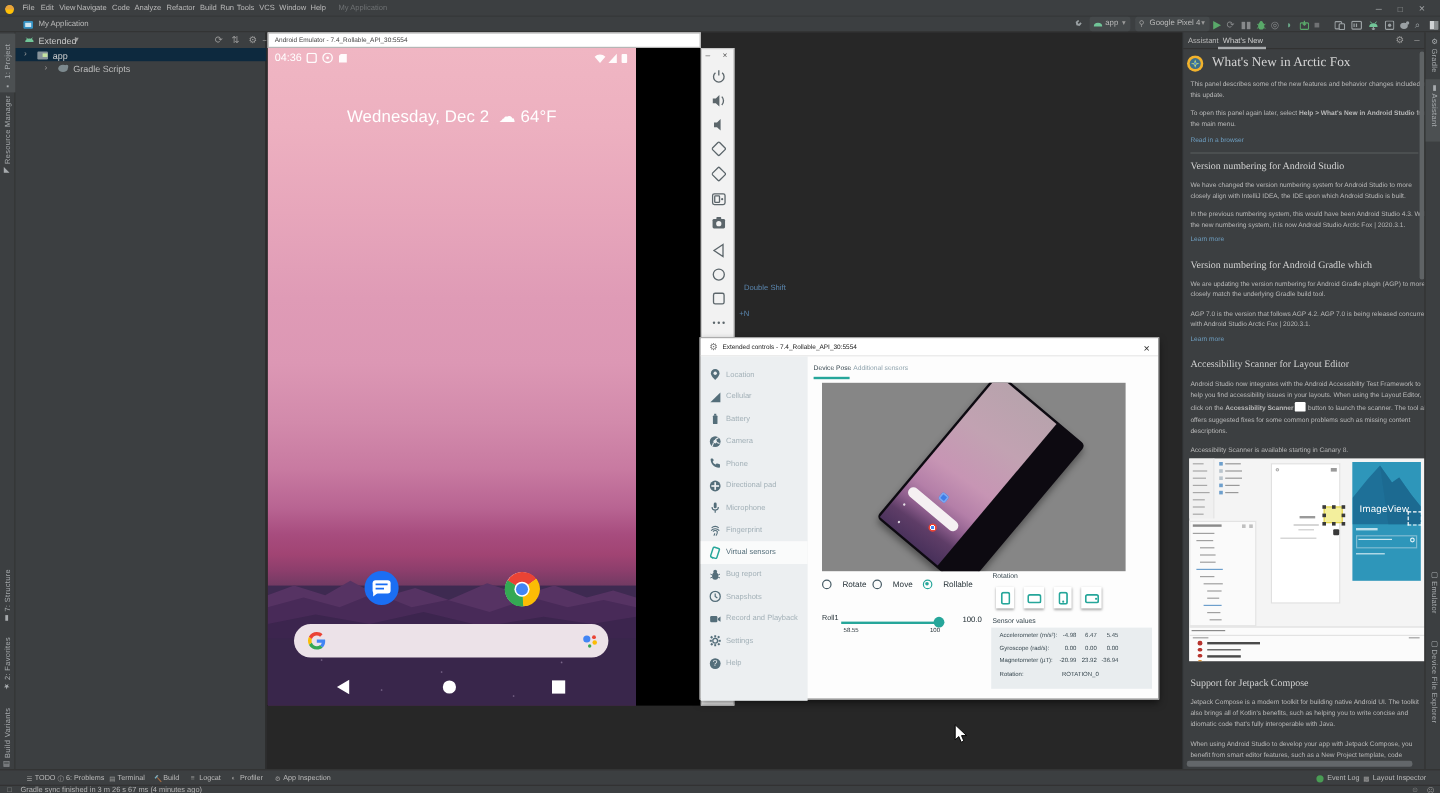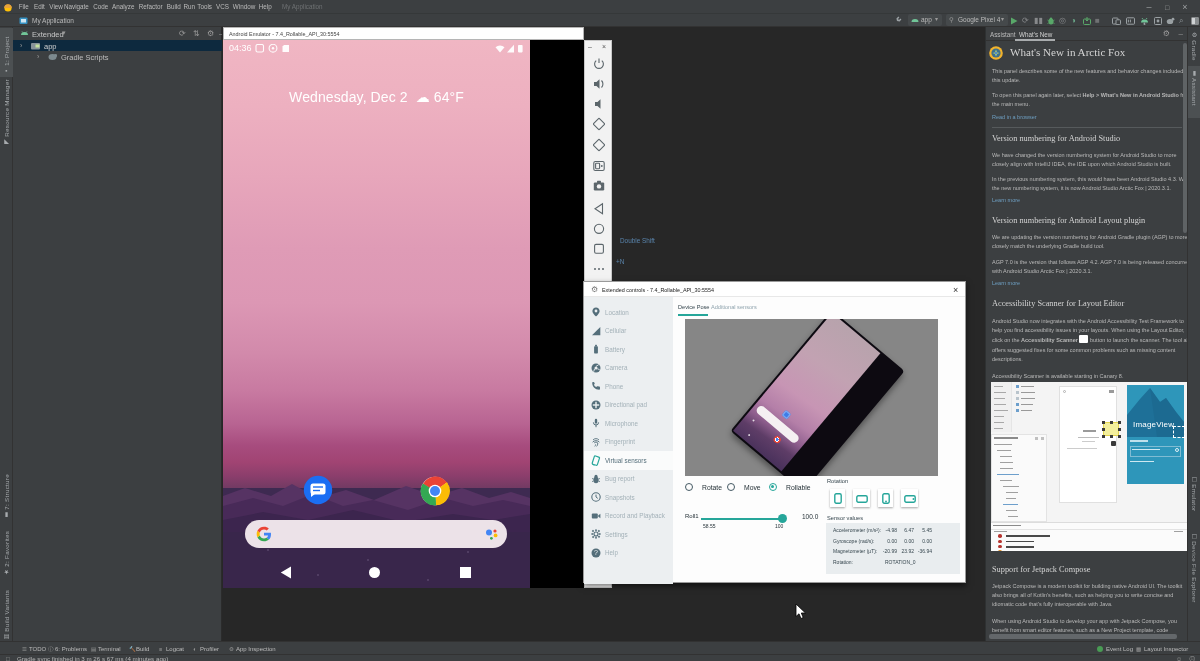--- a/index.html
+++ b/index.html
@@ -223,21 +223,21 @@
       </svg>
     <div class="abs h2" style="left:24px;top:5px;font-size:11.1px;font-weight:normal">What's New in Arctic Fox</div>
     <p class="abs" style="left:6px;top:26px">This panel describes some of the new features and behavior changes included in<br>this update.</p>
     <p class="abs" style="left:6px;top:50px">To open this panel again later, select <b>Help &gt; What's New in Android Studio</b> from<br>the main menu.</p>
     <div class="abs lnk" style="left:6px;top:73px">Read in a browser</div>
     <div class="abs" style="left:6px;top:86px;width:190px;height:1px;background:#565a5c"></div>
     <div class="abs h2" style="left:6px;top:93px">Version numbering for Android Studio</div>
     <p class="abs" style="left:6px;top:110px">We have changed the version numbering system for Android Studio to more<br>closely align with IntelliJ IDEA, the IDE upon which Android Studio is built.</p>
     <p class="abs" style="left:6px;top:134px">In the previous numbering system, this would have been Android Studio 4.3. With<br>the new numbering system, it is now Android Studio Arctic Fox | 2020.3.1.</p>
     <div class="abs lnk" style="left:6px;top:156px">Learn more</div>
-    <div class="abs h2" style="left:6px;top:175px">Version numbering for Android Layout plugin</div>
+    <div class="abs h2" style="left:6px;top:175px">Version numbering for Android Gradle which</div>
     <p class="abs" style="left:6px;top:192px">We are updating the version numbering for Android Gradle plugin (AGP) to more<br>closely match the underlying Gradle build tool.</p>
     <p class="abs" style="left:6px;top:217px">AGP 7.0 is the version that follows AGP 4.2. AGP 7.0 is being released concurrently<br>with Android Studio Arctic Fox | 2020.3.1.</p>
     <div class="abs lnk" style="left:6px;top:239px">Learn more</div>
     <div class="abs h2" style="left:6px;top:258px">Accessibility Scanner for Layout Editor</div>
     <p class="abs" style="left:6px;top:276px">Android Studio now integrates with the Android Accessibility Test Framework to<br>help you find accessibility issues in your layouts. When using the Layout Editor,<br>click on the <b>Accessibility Scanner</b> <span style="display:inline-block;width:9px;height:8px;background:#fff;border-radius:1px;vertical-align:-1px"></span> button to launch the scanner. The tool also<br>offers suggested fixes for some common problems such as missing content<br>descriptions.</p>
     <p class="abs" style="left:6px;top:331px">Accessibility Scanner is available starting in Canary 8.</p>
 
     <div class="abs" style="left:5px;top:341px;width:199px;height:169px;background:#f4f4f4;overflow:hidden">
 
       <div class="abs" style="left:0;top:0;width:21px;height:50px;background:#f0f0f0;border-right:1px solid #e5e5e5"></div>

